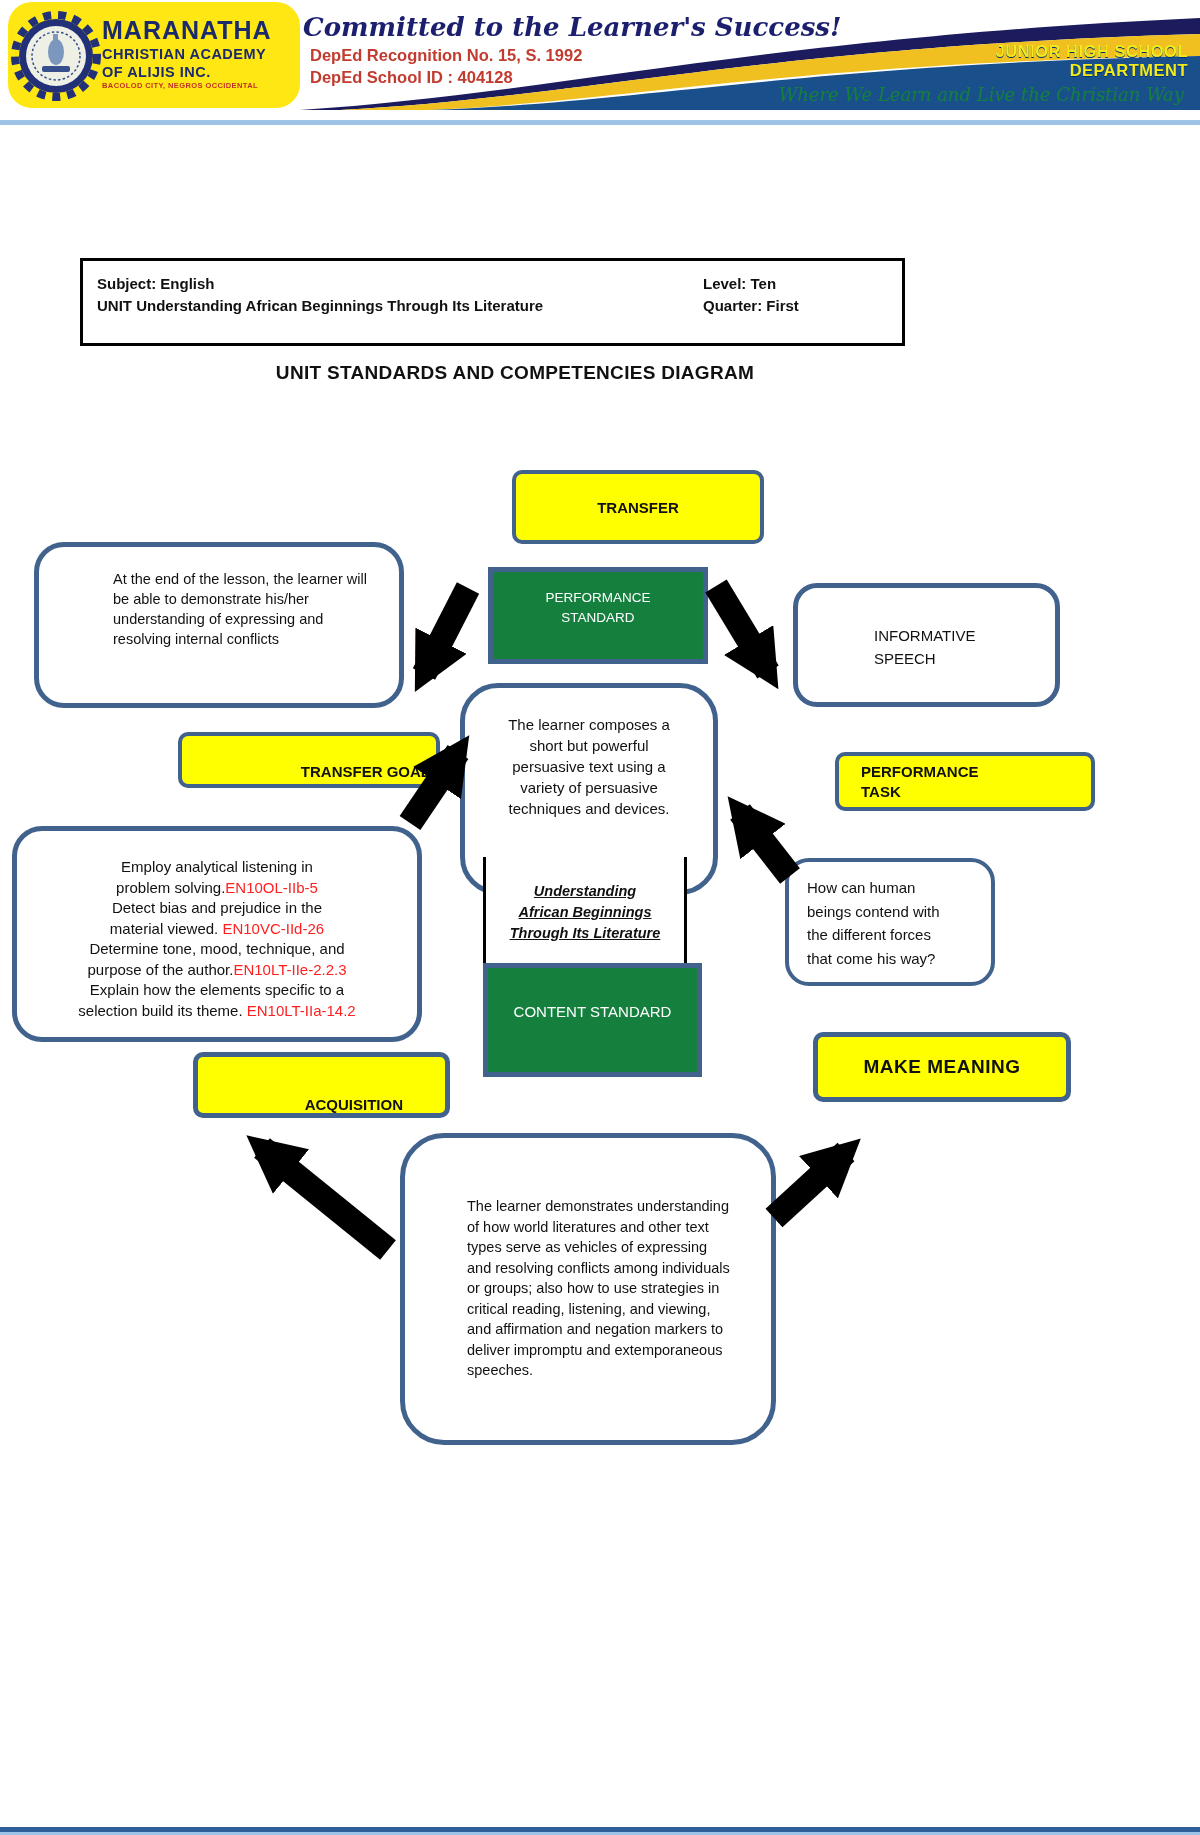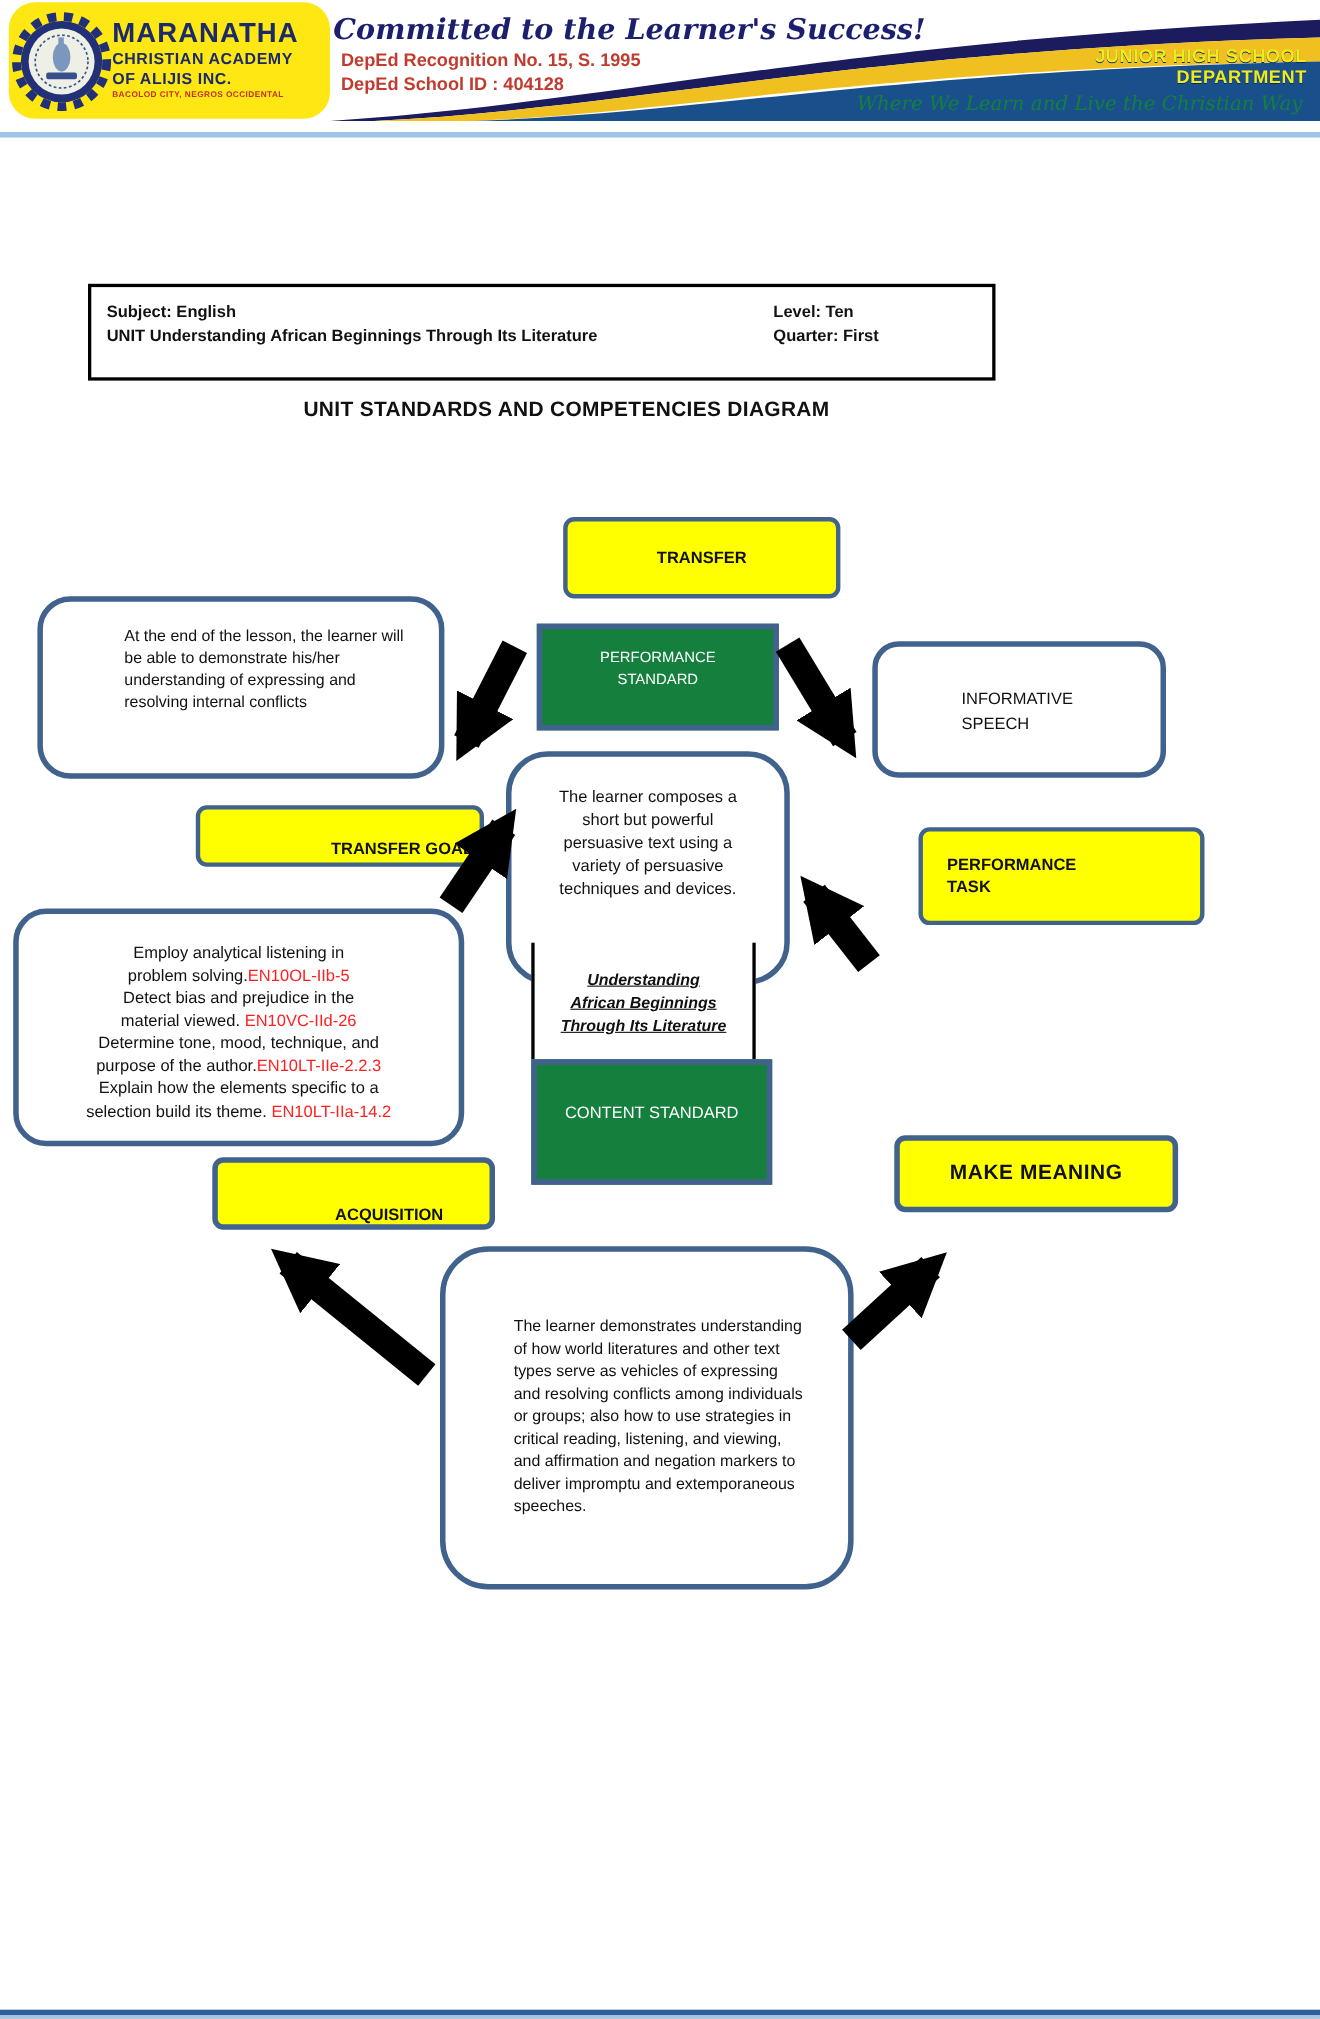--- a/index.html
+++ b/index.html
@@ -51,21 +51,21 @@
               font-size:15px;line-height:21px;padding:26px 30px 0 30px;}
   .unit-panel{left:483px;top:857px;width:204px;height:106px;background:#fff;border-left:3px solid #000;
               border-right:3px solid #000;text-align:center;font-size:14.5px;font-weight:bold;font-style:italic;
               line-height:21px;padding-top:24px;}
   .unit-panel div{text-decoration:underline;}
   .comp-box{left:12px;top:826px;width:410px;height:216px;text-align:center;font-size:15px;line-height:20.5px;
             padding:26px 20px 0 20px;}
   .comp-box .code{color:var(--code-red,#ff1f1f);}
   .acq-box{left:148px;top:1052px;width:257px;height:66px;border-width:5px;display:flex;align-items:flex-end;
            justify-content:flex-end;font-size:15px;font-weight:bold;padding-right:42px;}
-  .pt-box{left:790px;top:752px;width:260px;height:89px;display:flex;flex-direction:column;justify-content:center;
+  .pt-box{left:790px;top:752px;width:260px;height:59px;display:flex;flex-direction:column;justify-content:center;
           font-size:15px;font-weight:bold;line-height:20px;padding-left:22px;}
   .q-box{left:785px;top:858px;width:210px;height:128px;border-radius:24px;border-width:4px;font-size:15px;
          line-height:23.5px;padding:14px 0 0 18px;}
   .mm-box{left:768px;top:1032px;width:258px;height:70px;border-width:5px;display:flex;align-items:center;
           justify-content:center;font-size:19px;font-weight:bold;letter-spacing:.5px;}
   .cs-box{left:483px;top:963px;width:219px;height:114px;display:flex;align-items:center;justify-content:center;
           font-size:15px;padding-bottom:18px;}
   .bottom-box{left:400px;top:1133px;width:376px;height:312px;border-radius:44px;font-size:14.5px;line-height:20.5px;
               padding:58px 20px 0 62px;}
 
@@ -96,21 +96,21 @@
         <rect x="42" y="66" width="28" height="6" rx="2" fill="#35508c"></rect>
       </g>
     </svg>
     <div class="abs school-name">
       <div class="l1">MARANATHA</div>
       <div class="l2">CHRISTIAN ACADEMY</div>
       <div class="l3">OF ALIJIS INC.</div>
       <div class="addr">BACOLOD CITY, NEGROS OCCIDENTAL</div>
     </div>
     <div class="abs motto">Committed to the Learner's Success!</div>
-    <div class="abs deped1">DepEd Recognition No. 15, S. 1995</div>
+    <div class="abs deped1">DepEd Recognition No. 15, S. 1992</div>
     <div class="abs deped2">DepEd School ID : 404128</div>
     <div class="abs dept">
       <div>JUNIOR HIGH SCHOOL</div>
       <div>DEPARTMENT</div>
     </div>
     <div class="abs tagline">Where We Learn and Live the Christian Way</div>
   </div>
   <div class="abs divider"></div>
 
   <div class="abs info-box">
@@ -177,20 +177,26 @@
 
   <div class="abs ybox acq-box">
     <span>ACQUISITION</span>
   </div>
 
   <div class="abs ybox pt-box">
     <div>PERFORMANCE</div>
     <div>TASK</div>
   </div>
 
+  <div class="abs wbox q-box">
+    <div>How can human</div>
+    <div>beings contend with</div>
+    <div>the different forces</div>
+    <div>that come his way?</div>
+  </div>
 
   <div class="abs ybox mm-box">
     <span>MAKE MEANING</span>
   </div>
 
   <div class="abs bbox cs-box">
     <span>CONTENT STANDARD</span>
   </div>
 
   <div class="abs wbox bottom-box">

